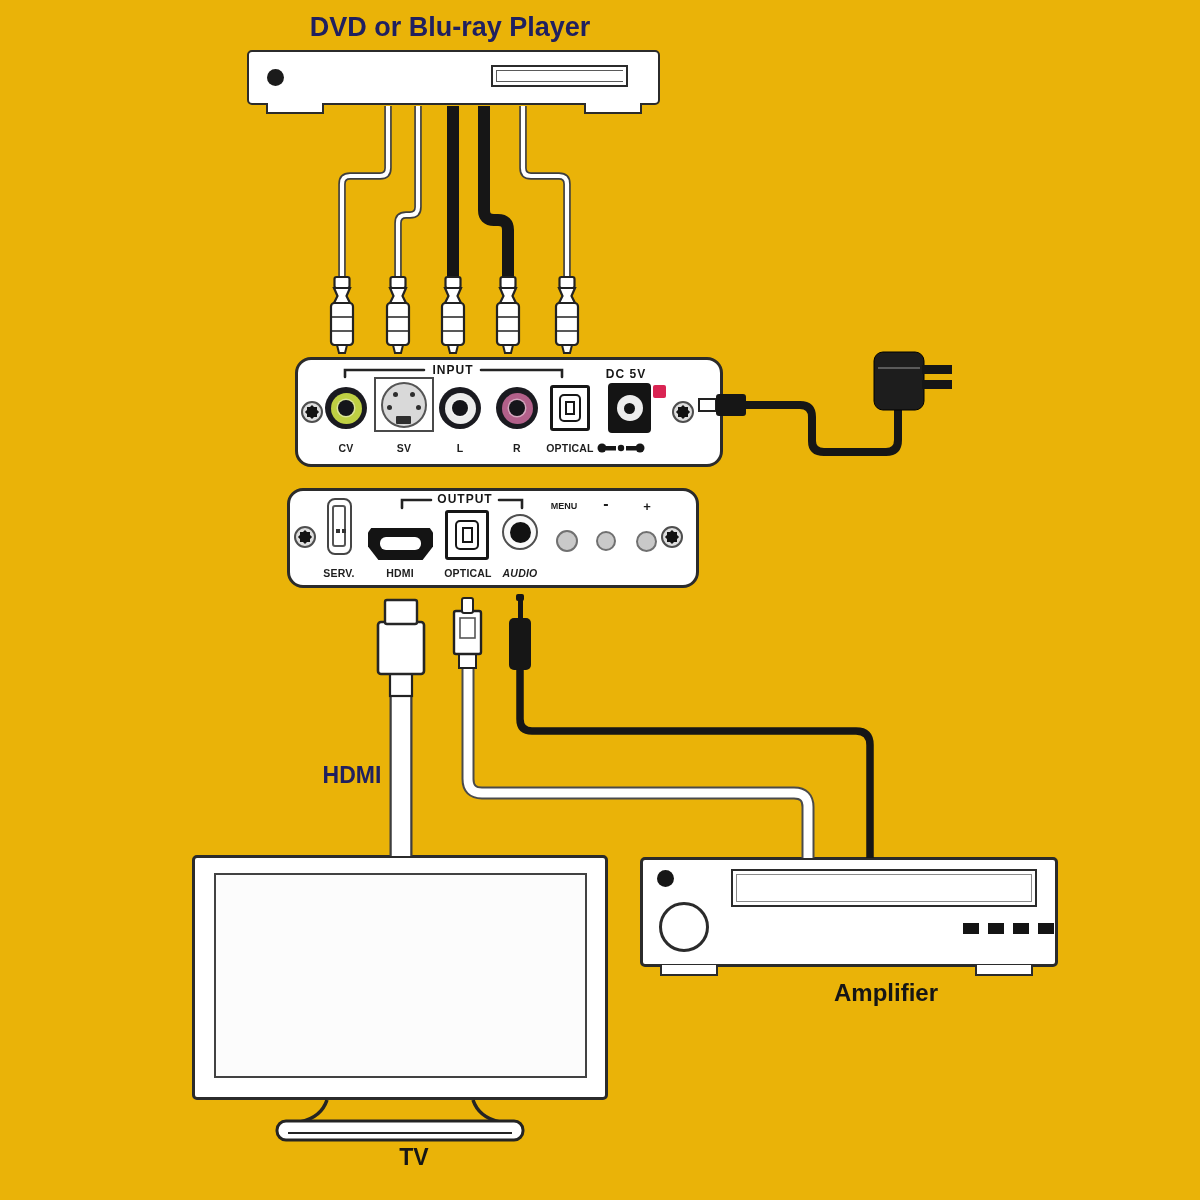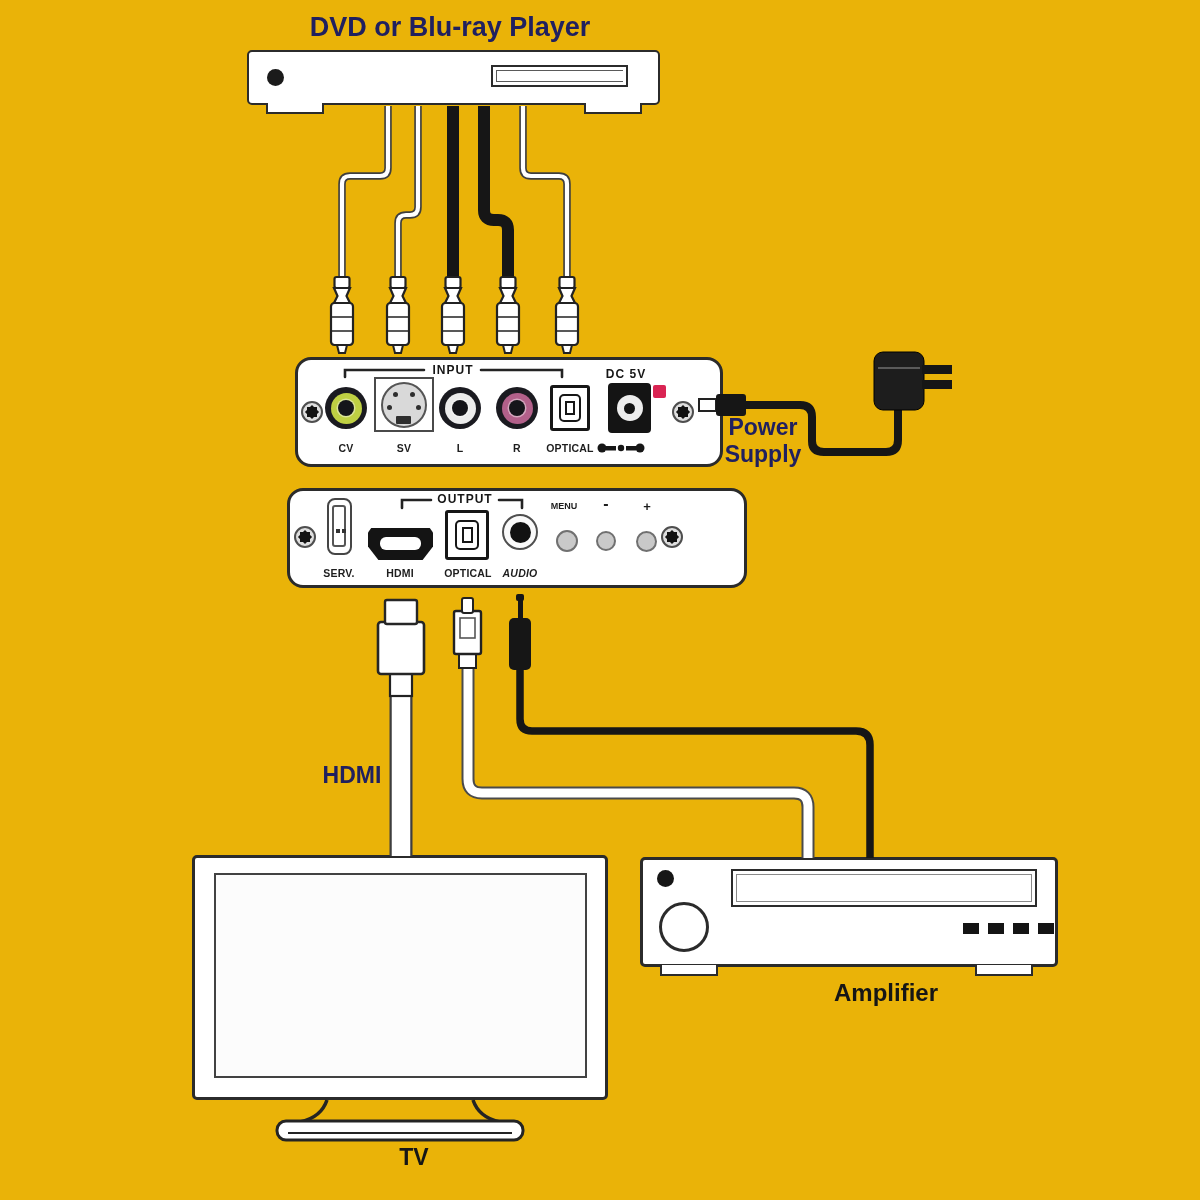--- a/index.html
+++ b/index.html
@@ -82,21 +82,21 @@
 
     <div class="grouplabel" style="left:298px;top:7px;width:60px;">DC 5V</div>
     <div class="plabel" style="left:18px;top:82px;width:60px;">CV</div>
     <div class="plabel" style="left:76px;top:82px;width:60px;">SV</div>
     <div class="plabel" style="left:132px;top:82px;width:60px;">L</div>
     <div class="plabel" style="left:189px;top:82px;width:60px;">R</div>
     <div class="plabel" style="left:242px;top:82px;width:60px;">OPTICAL</div>
   </div>
   <div class="grouplabel" style="left:426px;top:363px;width:54px;">INPUT</div>
 
-  <div class="device roundbox" style="left:287px;top:488px;width:460px;height:100px;">
+  <div class="device roundbox" style="left:287px;top:488px;width:412px;height:100px;">
     <div class="screw" style="left:4px;top:35px;"></div>
     <div class="abs" style="left:37px;top:7px;width:25px;height:57px;border:2.5px solid #454545;border-radius:8px;background:#fff;">
       <div class="abs" style="left:3px;top:5px;width:14px;height:42px;border:2px solid #555;border-radius:3px;">
         <div class="abs" style="left:1.5px;top:22px;width:4px;height:4px;background:#333;"></div>
         <div class="abs" style="left:7.5px;top:22px;width:4px;height:4px;background:#333;"></div>
       </div>
     </div>
     <div class="abs" style="left:78px;top:37px;width:65px;height:32px;background:#141414;clip-path:polygon(5% 0,95% 0,100% 14%,100% 58%,84% 100%,16% 100%,0 58%,0 14%);">
       <div class="abs" style="left:12px;top:9px;width:41px;height:13px;background:#fff;border-radius:6px;"></div>
     </div>
@@ -116,24 +116,20 @@
     <div class="btnlabel" style="left:249px;top:10px;width:50px;font-size:9px;">MENU</div>
     <div class="btnlabel" style="left:306px;top:4px;width:20px;font-size:16px;">-</div>
     <div class="btnlabel" style="left:347px;top:8px;width:20px;font-size:13px;">+</div>
     <div class="plabel" style="left:14px;top:76px;width:70px;">SERV.</div>
     <div class="plabel" style="left:75px;top:76px;width:70px;">HDMI</div>
     <div class="plabel" style="left:143px;top:76px;width:70px;">OPTICAL</div>
     <div class="plabel" style="left:195px;top:76px;width:70px;font-style:italic;">AUDIO</div>
   </div>
   <div class="grouplabel" style="left:433px;top:492px;width:64px;">OUTPUT</div>
 
-  <div class="abs navy ctr" style="left:703px;top:414px;width:120px;font-size:23px;line-height:27px;">
-    <div>Power</div>
-    <div>Supply</div>
-  </div>
 
   <div class="abs navy ctr" style="left:302px;top:762px;width:100px;font-size:23px;">HDMI</div>
 
   <div class="device" style="left:192px;top:855px;width:416px;height:245px;border-width:3.5px;">
     <div class="abs" style="left:19px;top:15px;width:373px;height:205px;border:2.5px solid #424242;background:#fcfcfc;"></div>
   </div>
   <div class="abs blacktxt ctr" style="left:364px;top:1144px;width:100px;font-size:23px;">TV</div>
 
   <div class="device" style="left:640px;top:857px;width:418px;height:110px;">
     <div class="abs" style="left:14px;top:10px;width:17px;height:17px;border-radius:50%;background:#161616;"></div>

